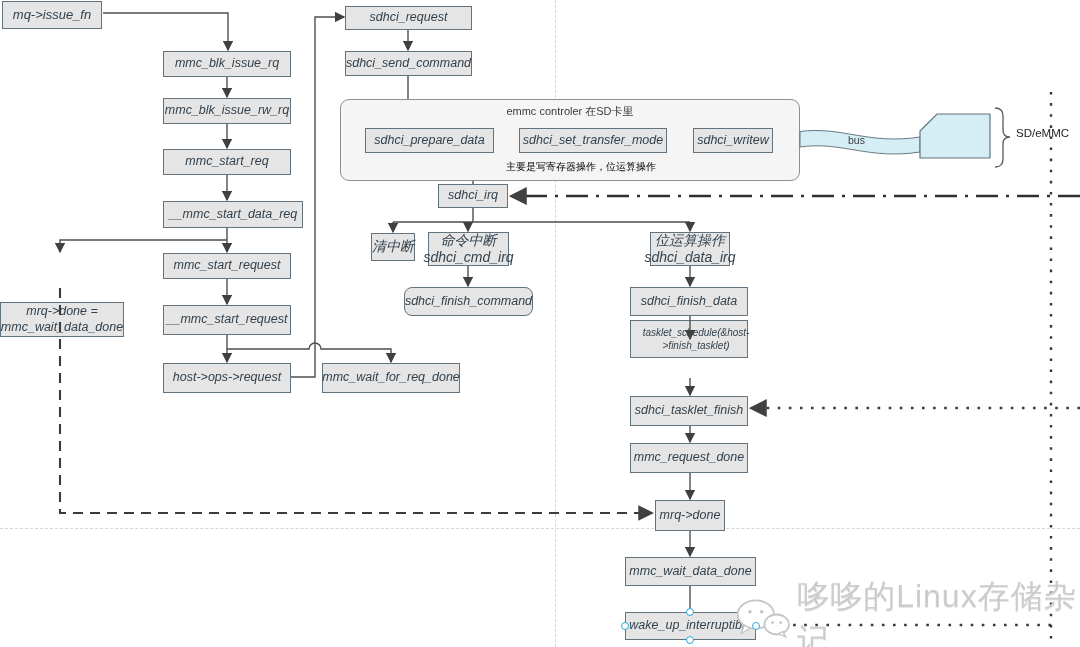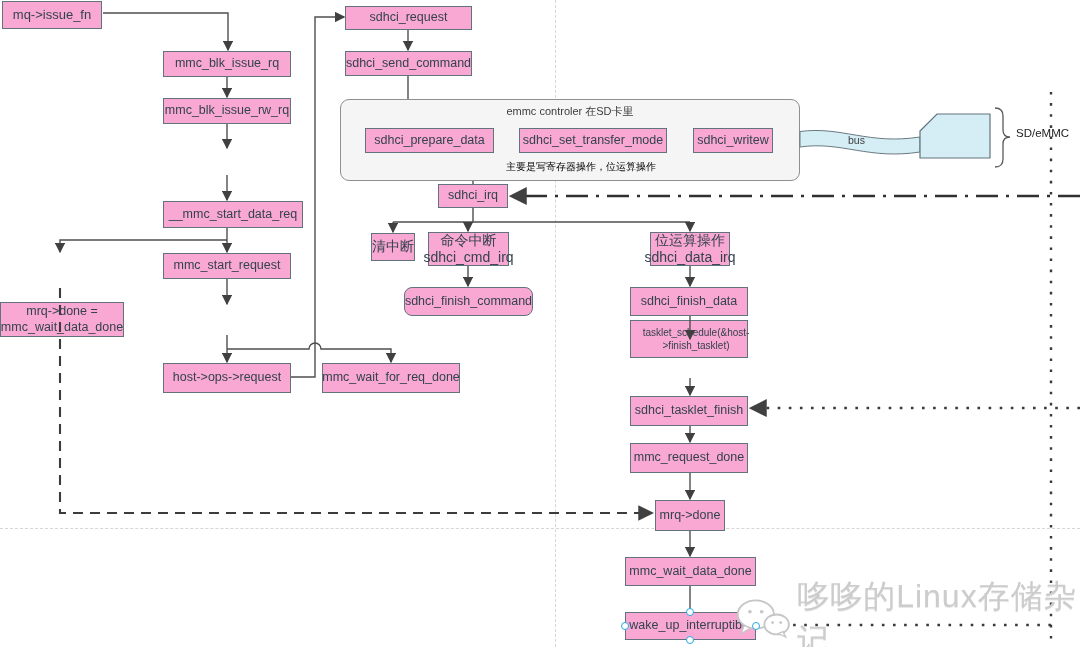--- a/index.html
+++ b/index.html
@@ -1,21 +1,21 @@
 <!DOCTYPE html>
 <html><head>
 <meta charset="utf-8">
 <style>
   html,body{margin:0;padding:0;background:#ffffff;font-family:"Liberation Sans",sans-serif;}
   #stage{position:relative;width:1080px;height:647px;background:#ffffff;overflow:hidden;}
   .node{
     position:absolute;box-sizing:border-box;
-    background:#f9a8d4;border:1px solid #62737d;color:#33424e;
+    background:#e5e5e5;border:1px solid #62737d;color:#33424e;
     display:flex;align-items:center;justify-content:center;text-align:center;
-    font-size:12.5px;line-height:1.25;white-space:pre-line;z-index:3;
+    font-size:12.5px;line-height:1.25;white-space:pre-line;z-index:3;font-style:italic;
   }
   .fs13{font-size:13px;}
   .fs11{font-size:14px;}
   .fs10{font-size:10px;line-height:1.35;}
   .container-box{
     position:absolute;box-sizing:border-box;background:#f5f5f5;
     border:1px solid #8f8f8f;border-radius:9px;z-index:1;
   }
   .container-title{position:absolute;width:460px;text-align:center;color:#3c3c3c;font-size:11px;z-index:2;}
   .container-note{position:absolute;width:482px;text-align:center;color:#000000;font-size:10px;z-index:2;}
@@ -53,22 +53,24 @@
     <path d="M800,131.5 C842,126 868,145 920,137 L920,152 C868,160 842,141 800,147 Z" fill="#d5eef6" stroke="#6a7a82" stroke-width="1"></path>
     <path d="M920,131 L937,114 L990,114 L990,158 L920,158 Z" fill="#d5eef6" stroke="#62737d" stroke-width="1.2"></path>
     <path d="M995,108 Q1003,108 1003,116 L1003,130 Q1003,137 1010,137 Q1003,137 1003,144 L1003,159 Q1003,167 995,167" fill="none" stroke="#5a5a5a" stroke-width="1.3"></path>
   </svg>
   <span class="free-label" style="left:848px;top:134px;font-size:10.5px;color:#3c3c3c;">bus</span>
   <span class="free-label" style="left:1016px;top:127px;font-size:11.5px;color:#222;">SD/eMMC</span>
 
   <div class="node fs13" style="left:2px;top:1px;width:100px;height:28px;">mq-&gt;issue_fn</div>
   <div class="node" style="left:163px;top:51px;width:128px;height:26px;">mmc_blk_issue_rq</div>
   <div class="node" style="left:163px;top:98px;width:128px;height:26px;">mmc_blk_issue_rw_rq</div>
+  <div class="node" style="left:163px;top:149px;width:128px;height:26px;">mmc_start_req</div>
   <div class="node" style="left:163px;top:201px;width:140px;height:27px;">__mmc_start_data_req</div>
   <div class="node" style="left:163px;top:253px;width:128px;height:26px;text-align:center;">mmc_start_request</div>
+  <div class="node" style="left:163px;top:305px;width:128px;height:30px;">__mmc_start_request</div>
   <div class="node" style="left:163px;top:363px;width:128px;height:30px;">host-&gt;ops-&gt;request</div>
   <div class="node" style="left:0px;top:268px;width:124px;height:35px;margin-top:34px;">mrq-&gt;done =
 mmc_wait_data_done</div>
   <div class="node" style="left:322px;top:363px;width:138px;height:30px;">mmc_wait_for_req_done</div>
 
   <div class="node" style="left:345px;top:6px;width:127px;height:24px;">sdhci_request</div>
   <div class="node" style="left:345px;top:51px;width:127px;height:25px;">sdhci_send_command</div>
   <div class="node" style="left:365px;top:128px;width:129px;height:25px;">sdhci_prepare_data</div>
   <div class="node" style="left:519px;top:128px;width:148px;height:25px;">sdhci_set_transfer_mode</div>
   <div class="node" style="left:693px;top:128px;width:80px;height:25px;">sdhci_writew</div>

